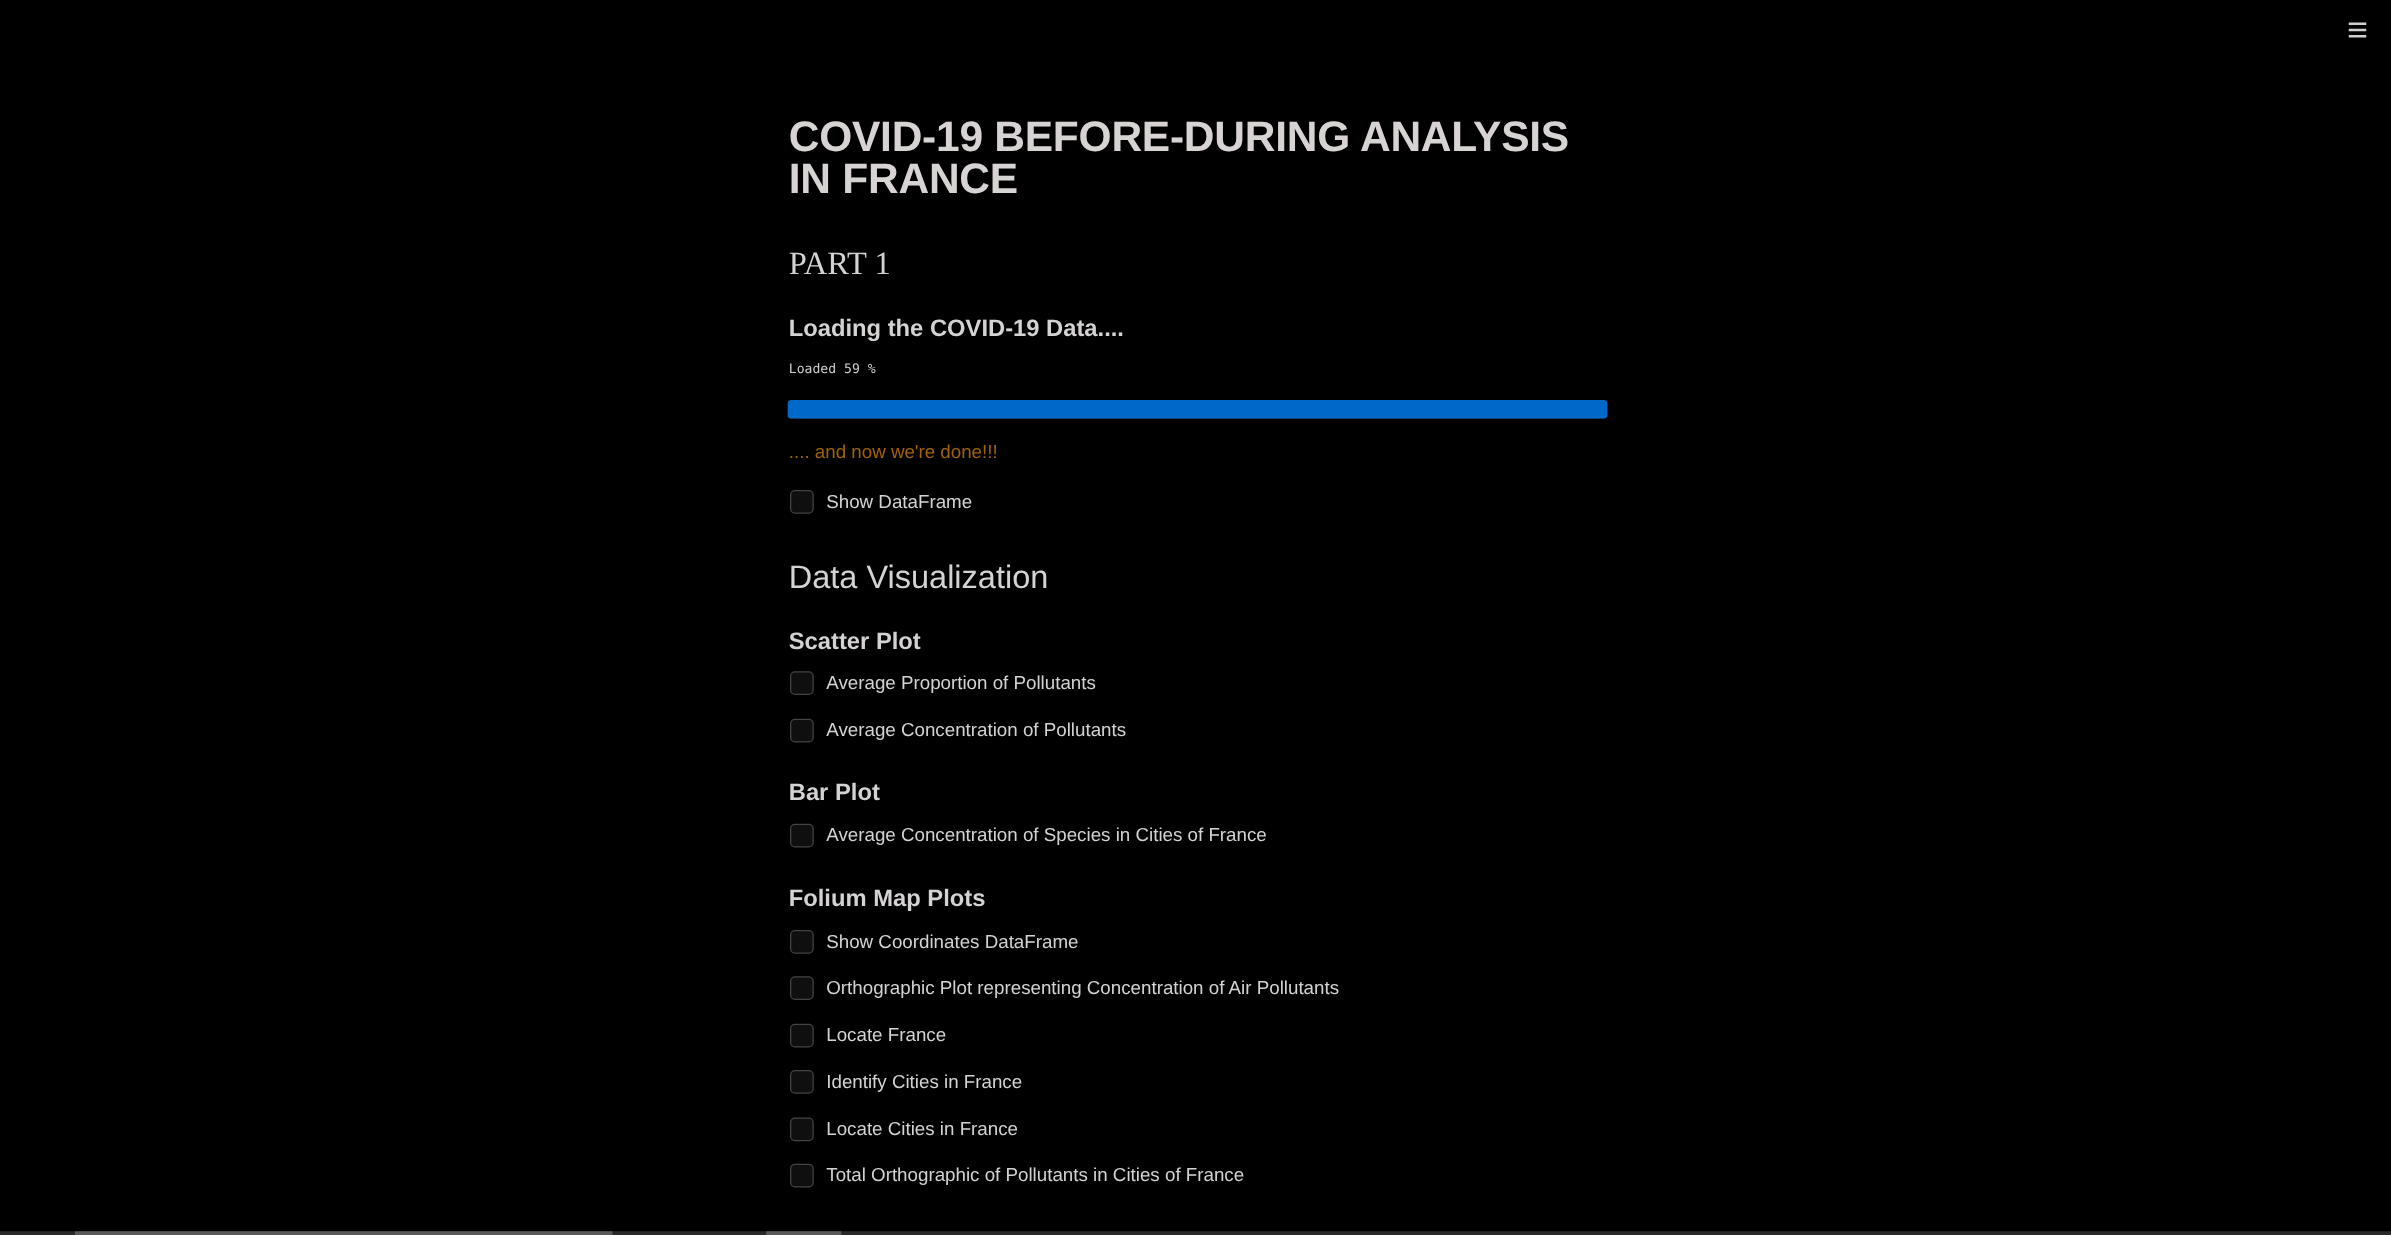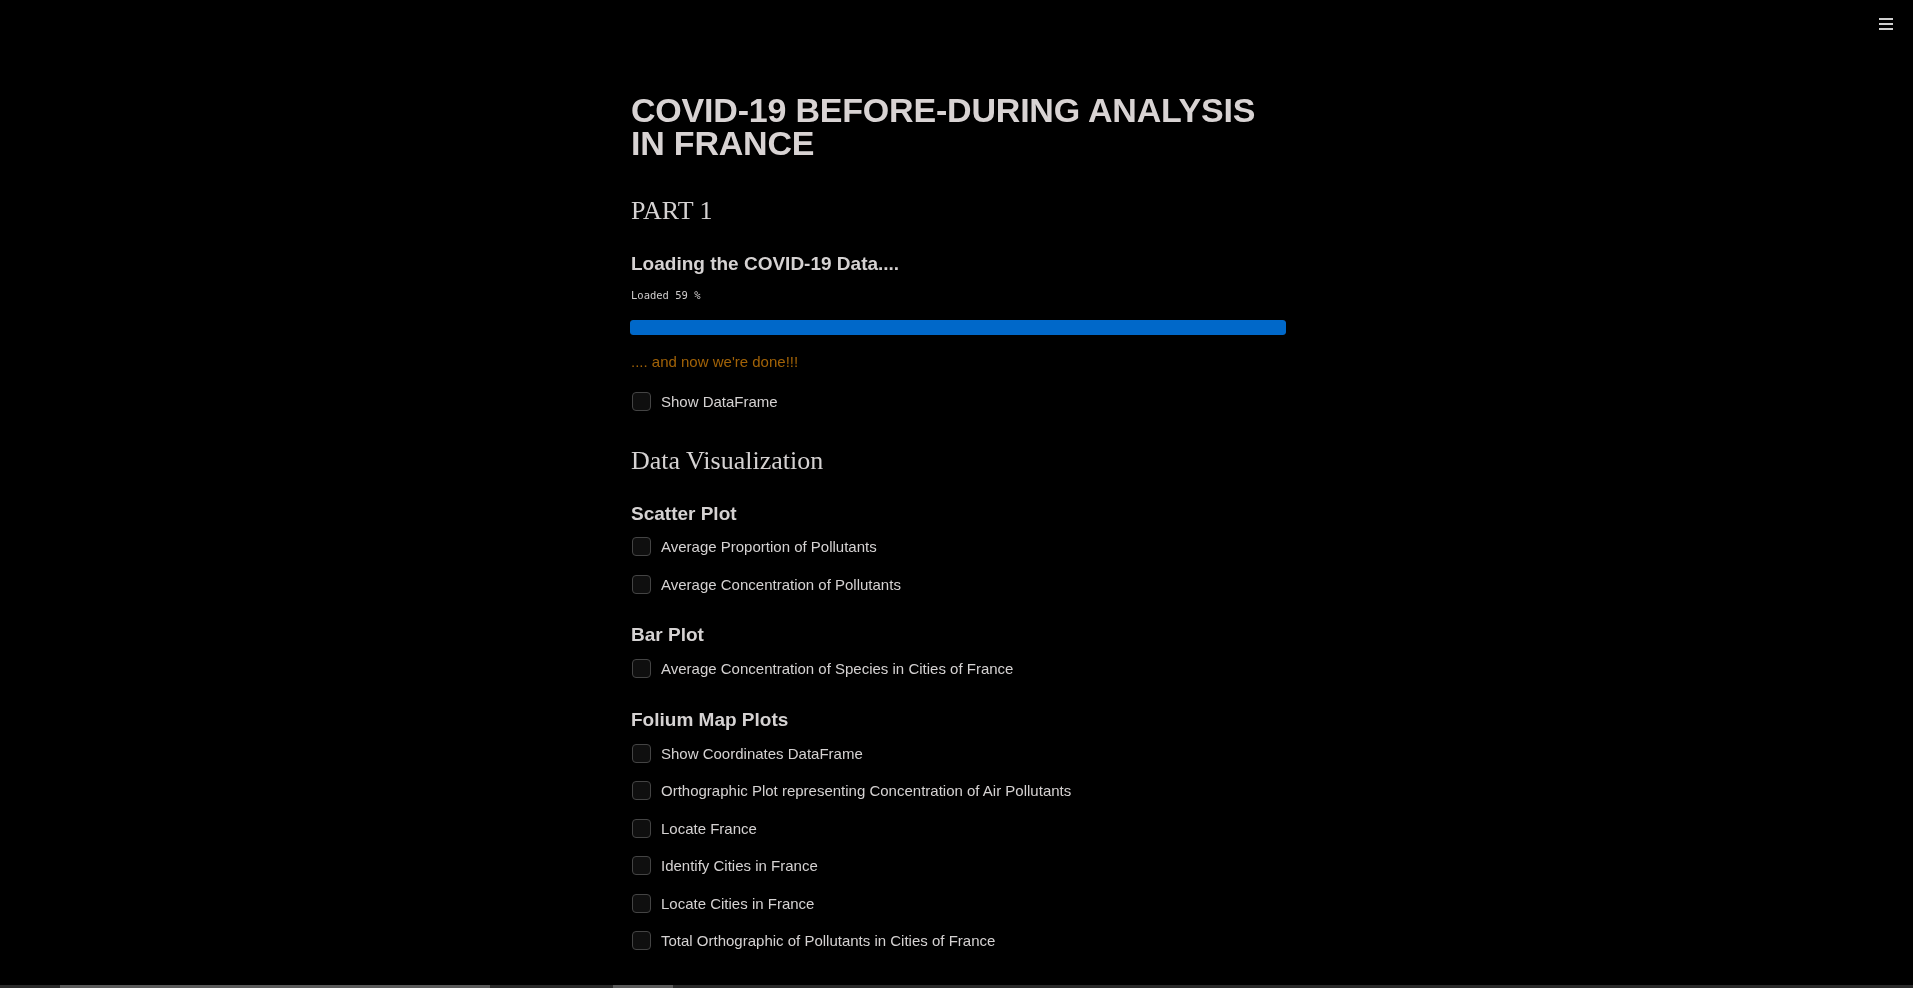--- a/index.html
+++ b/index.html
@@ -42,21 +42,21 @@
     }
     .progress-track {
       position: absolute; left: -1px; top: 320px; width: 656px; height: 15px;
       background: #1b1b1b; border-radius: 3px; overflow: hidden;
     }
     .progress-fill { height: 100%; background: #0068c9; border-radius: 3px; }
     .body-text {
       top: 353px; font-family: "Liberation Sans", sans-serif; font-size: 15px; color: #a16207;
     }
     .section {
-      top: 446px; font-family: Liberation Serif, serif;
+      top: 446px; font-family: Liberation Sans, sans-serif;
       font-size: 26px; font-weight: 400; color: #d5d2d2;
     }
 
     .checkbox-row {
       position: absolute; left: 1px; height: 20px;
       display: flex; align-items: center; cursor: pointer;
     }
     .checkbox {
       width: 19px; height: 19px; border: 1px solid #444444; border-radius: 4px;
       background: #0f0f0f; flex: 0 0 19px;

